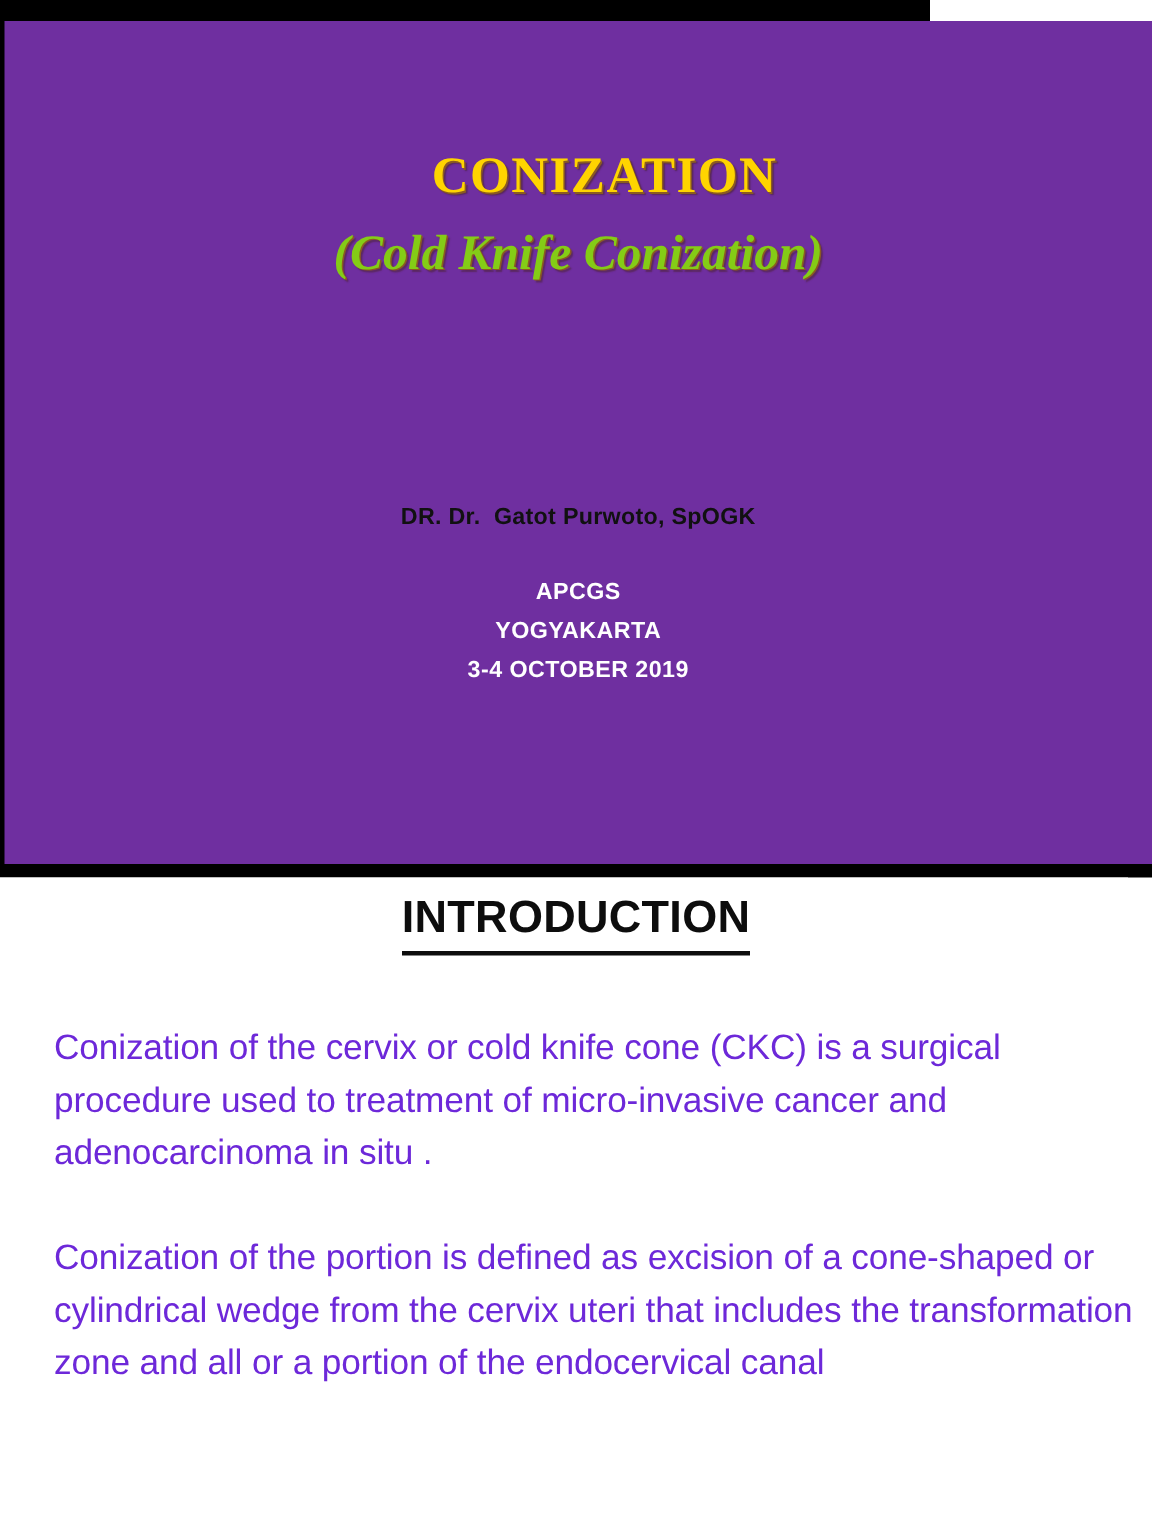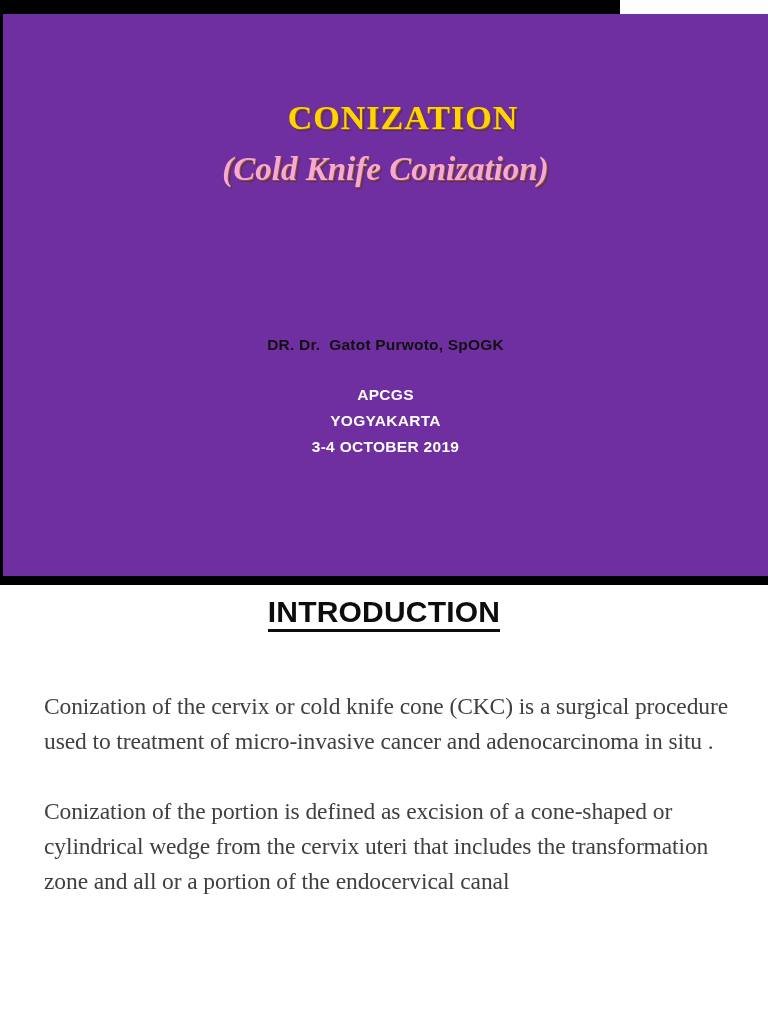--- a/index.html
+++ b/index.html
@@ -61,21 +61,21 @@
     text-shadow: 1px 1px 0 #8a5a22, 2px 2px 1px rgba(60,30,5,.45);
     line-height: 1.15;
     margin: 0;
     padding-left: 35px;
   }
 
   .deck-subtitle {
     font-family: "Liberation Serif", "DejaVu Serif", serif;
     font-style: italic;
     font-size: 33px;
-    color: #f9a8d4;
+    color: #84cc16;
     text-shadow: 1px 1px 0 #8a5a22, 2px 2px 1px rgba(60,30,5,.40);
     line-height: 1.15;
     margin: 14px 0 0 0;
   }
 
   .presenter-block {
     position: absolute;
     left: 0;
     right: 0;
     top: 310px;
@@ -145,37 +145,36 @@
     top: 10px;
     text-align: center;
     font-size: 30px;
     font-weight: bold;
     color: #0d0d0d;
     letter-spacing: .2px;
     margin: 0;
   }
   .section-heading span {
     border-bottom: 3px solid #0d0d0d;
-    padding-bottom: 1px;
+    padding-bottom: 6px;
   }
 
   .body-copy {
     position: absolute;
     left: 36px;
     top: 96px;
     width: 724px;
   }
 
   .body-paragraph {
     font-size: 23.5px;
     line-height: 35px;
-    color: #404040;
-    margin: 8px;
+    color: #6d28d9;
+    margin: 0;
     letter-spacing: -0.1px;
-    font-family: Liberation Serif, serif;
   }
   .body-paragraph + .body-paragraph {
     margin-top: 35px;
   }
 </style>
 </head>
 <body>
 
 <div id="page">
 

